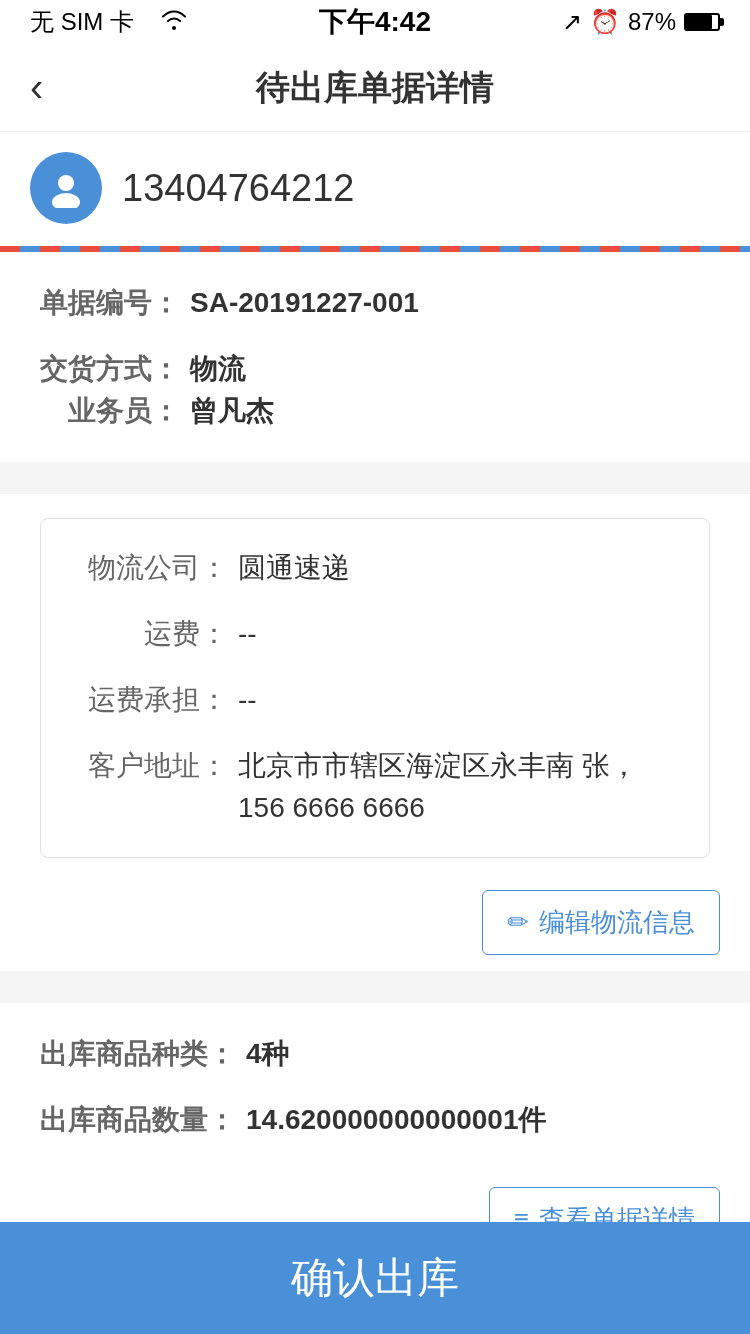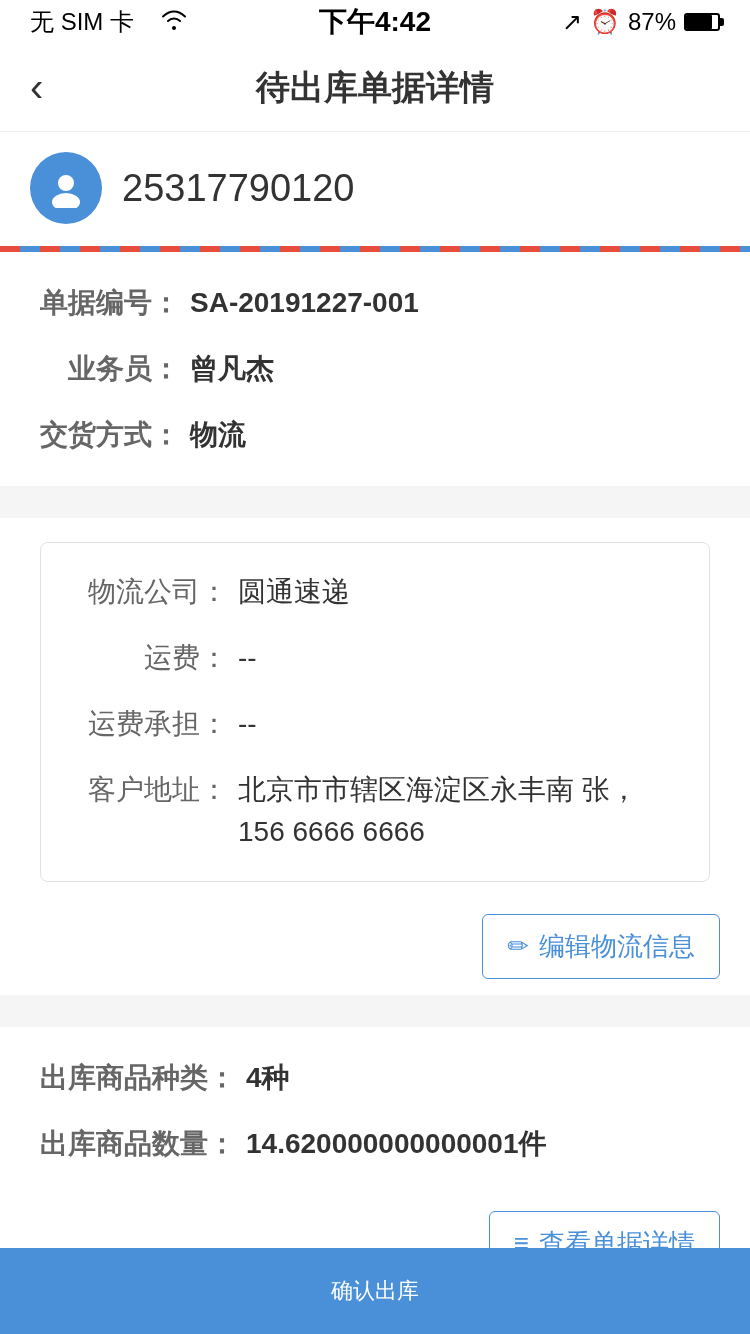--- a/index.html
+++ b/index.html
@@ -203,21 +203,21 @@
     }
 
     
     .confirm-btn {
       position: fixed;
       bottom: 0;
       left: 0;
       width: 750px;
       background: #4a90d9;
       color: #fff;
-      font-size: 22px;
+      font-size: 42px;
       font-weight: 500;
       text-align: center;
       padding: 28px 0;
       cursor: pointer;
       border: none;
     }
 
     
     .section-separator {
       height: 16px;
@@ -260,39 +260,39 @@
 </div>
 
 <div class="section-block">
   <div class="user-card">
     <div class="user-avatar">
       <svg width="40" height="40" viewBox="0 0 40 40" fill="none">
         <circle cx="20" cy="15" r="8" fill="#fff"></circle>
         <ellipse cx="20" cy="34" rx="14" ry="9" fill="#fff"></ellipse>
       </svg>
     </div>
-    <span class="user-phone">25317790120</span>
+    <span class="user-phone">13404764212</span>
   </div>
 
   <div class="dashed-divider"></div>
 </div>
 
 <div class="section-block" style="margin-top:0;">
   <div class="top-section">
     <div class="info-row">
       <span class="info-label">单据编号：</span>
       <span class="info-value">SA-20191227-001</span>
     </div>
+    <div class="info-row" style="margin-bottom:0;">
+      <span class="info-label">交货方式：</span>
+      <span class="info-value">物流</span>
+    </div>
     <div class="info-row">
       <span class="info-label">业务员：</span>
       <span class="info-value">曾凡杰</span>
-    </div>
-    <div class="info-row" style="margin-bottom:0;">
-      <span class="info-label">交货方式：</span>
-      <span class="info-value">物流</span>
     </div>
   </div>
 </div>
 
 <div class="section-separator"></div>
 
 <div class="section-block">
   <div style="padding: 24px 20px 0 20px;">
     <div class="logistics-card">
       <div class="logistics-row">

